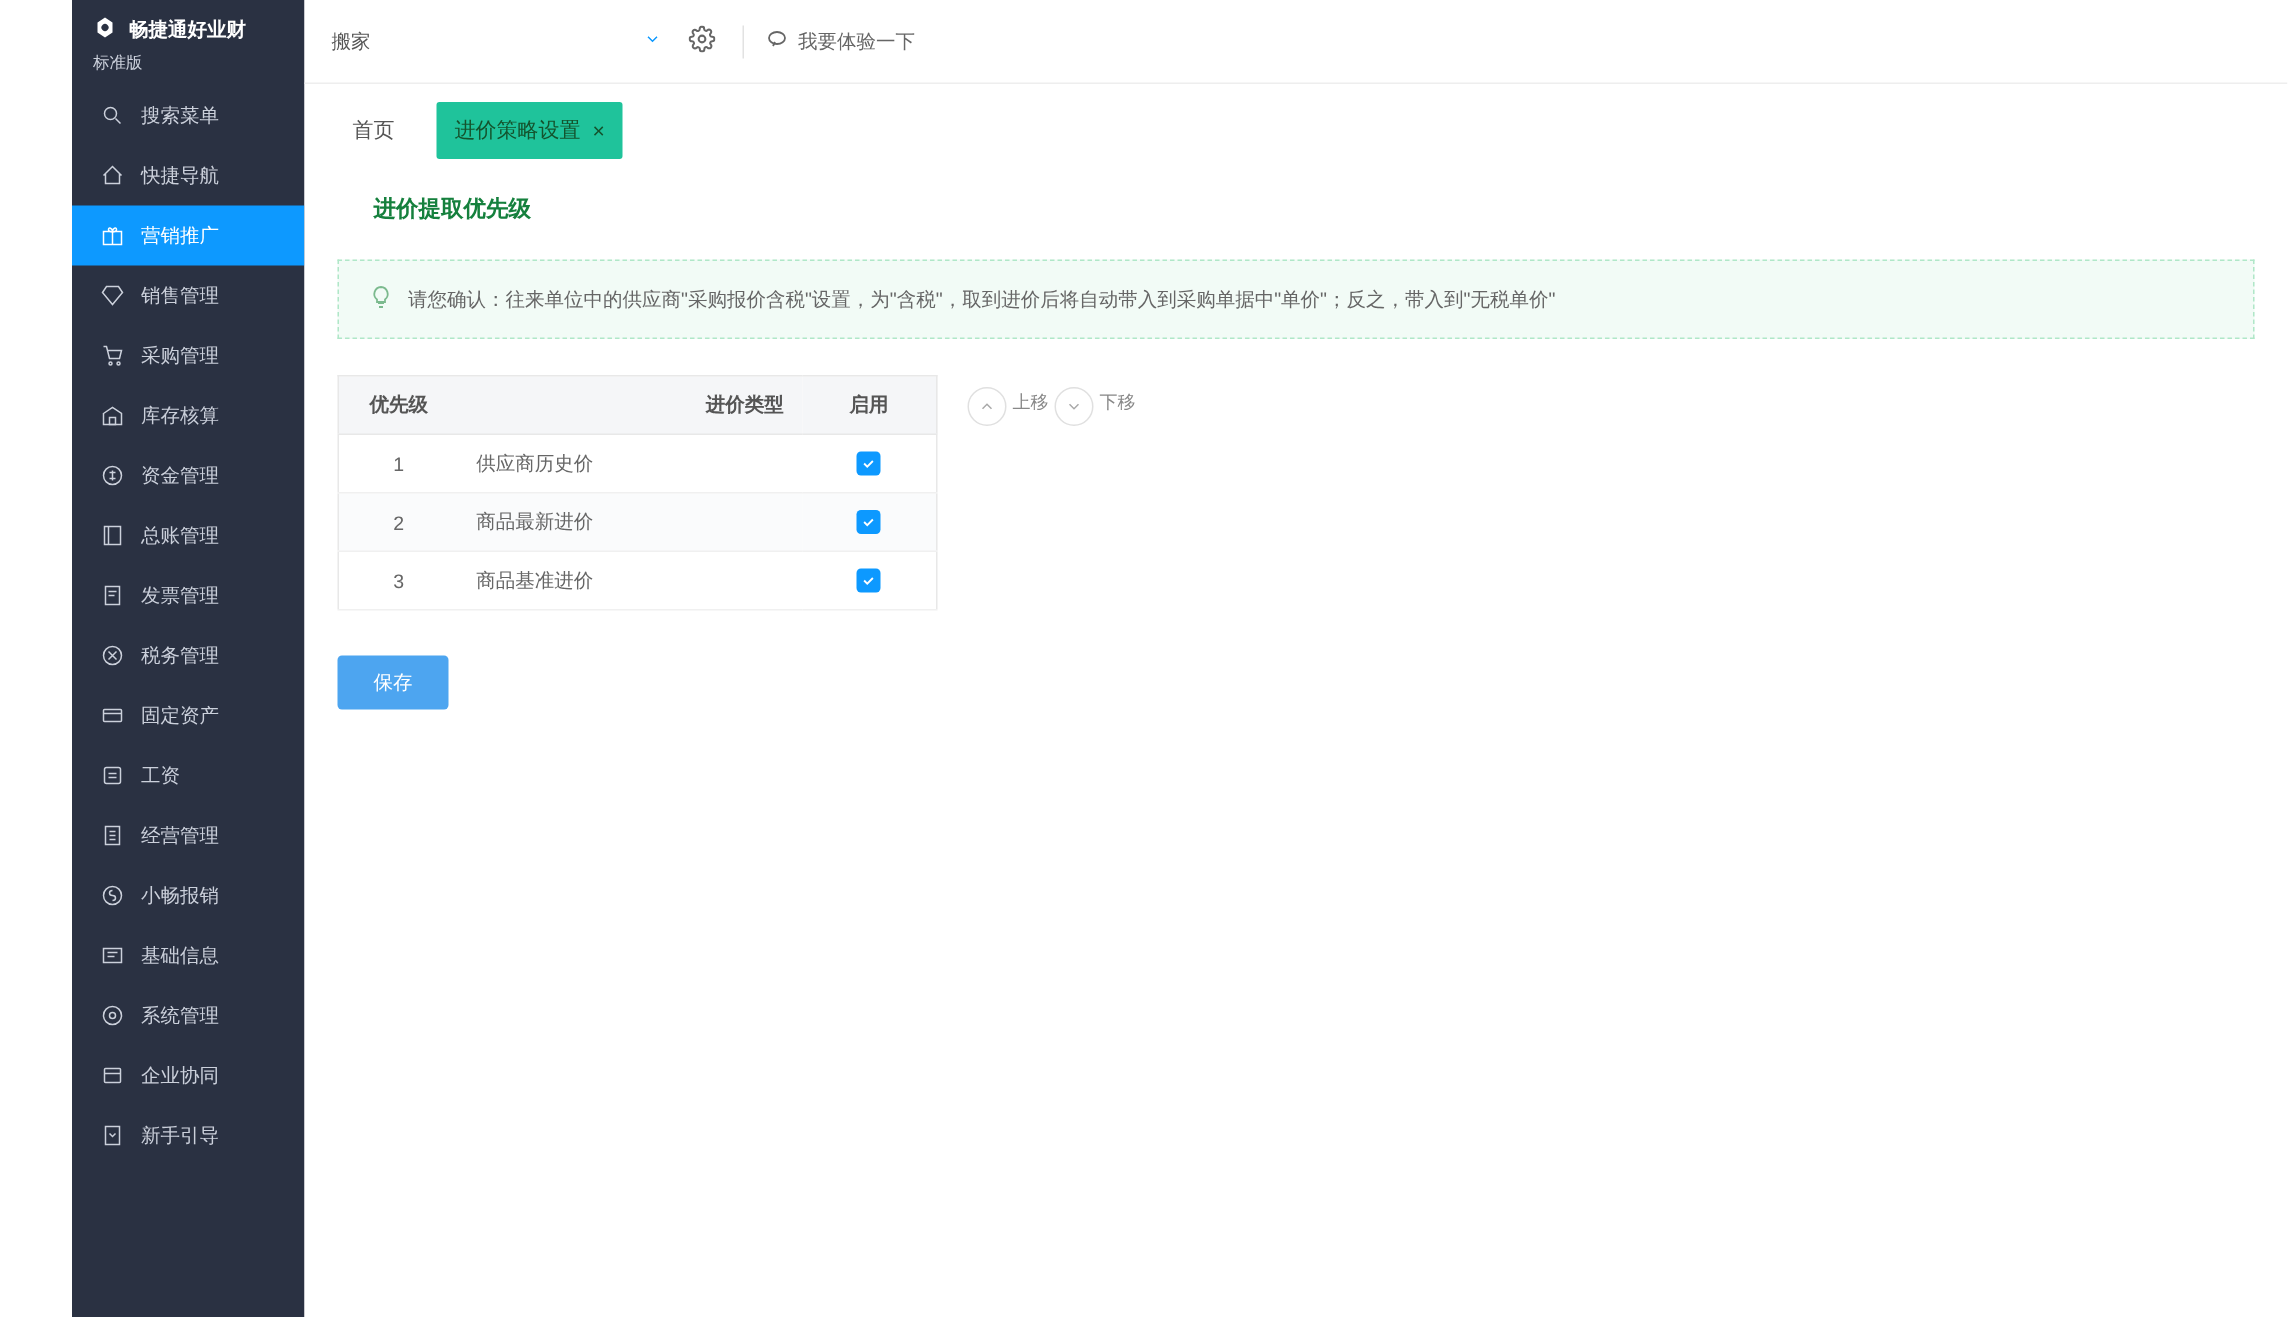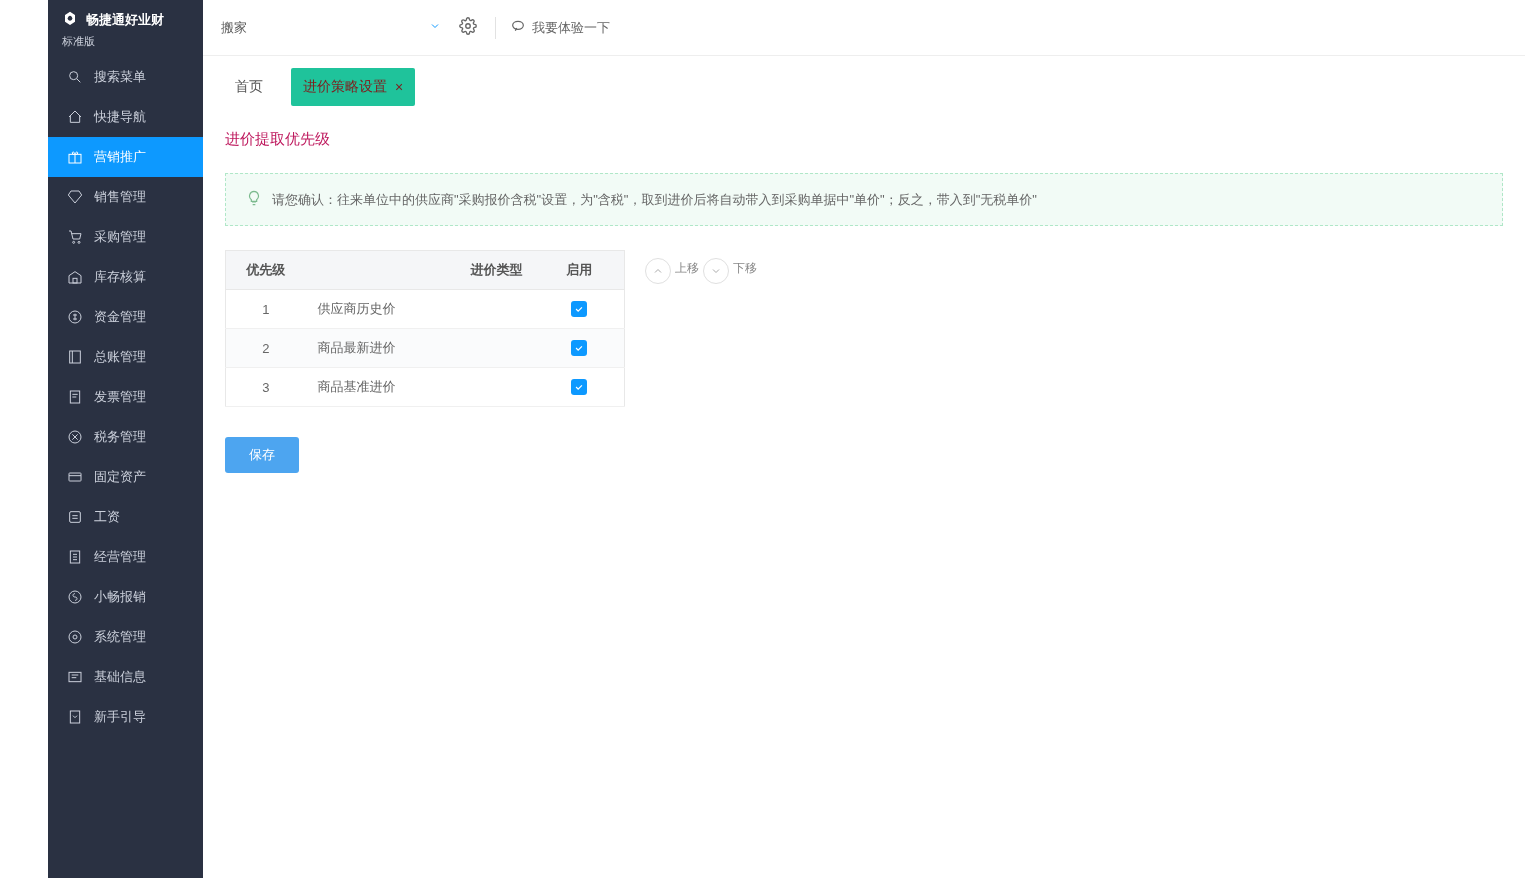--- a/index.html
+++ b/index.html
@@ -28,26 +28,26 @@
     .tenant-name { color: #555; }
     .chevron-down { color: #0d99ff; }
     .gear-btn { cursor: pointer; color: #666; padding: 4px; }
     .divider { width: 1px; height: 22px; background: #e2e2e2; }
     .experience-btn { display: flex; align-items: center; gap: 6px; cursor: pointer; color: #666; }
     .experience-btn svg { width: 16px; height: 16px; }
     
     
     .tabs { display: flex; align-items: center; padding: 12px 18px 0; gap: 14px; }
     .tab { padding: 10px 14px; cursor: pointer; font-size: 14px; color: #555; }
-    .tab.active { background: #1fc39b; color: #7f1d1d; display: flex; align-items: center; gap: 8px; border-radius: 2px; padding: 10px 12px; }
+    .tab.active { background: #1fc39b; color: #14532d; display: flex; align-items: center; gap: 8px; border-radius: 2px; padding: 10px 12px; }
     .tab-close { font-size: 14px; cursor: pointer; }
     
     
     .content { padding: 24px 22px; }
-    .page-title { font-size: 15px; font-weight: 400; color: #be185d; margin-bottom: 24px; }
+    .page-title { font-size: 15px; font-weight: 700; color: #15803d; margin-bottom: 24px; margin-left: 24px; }
     
     .tip-box { border: 1px dashed #b0e7c8; background: #f2fbf6; padding: 16px 20px; display: flex; align-items: center; gap: 10px; margin-bottom: 24px; color: #666; font-size: 13px; }
     .tip-icon { color: #7cba8e; }
     
     .table-area { display: flex; gap: 20px; align-items: flex-start; }
     .priority-table { border-collapse: collapse; width: 400px; border: 1px solid #e8e8e8; }
     .priority-table th { background: #f5f6f8; color: #555; font-weight: 600; padding: 10px 12px; text-align: right; font-size: 13px; border-bottom: 1px solid #e8e8e8; }
     .priority-table th:first-child { text-align: center; width: 80px; }
     .priority-table th:last-child { text-align: center; width: 90px; }
     .priority-table td { padding: 10px 12px; border-bottom: 1px solid #f0f0f0; color: #666; font-size: 13px; }
@@ -204,35 +204,44 @@
             <svg viewBox="0 0 24 24">
               <circle cx="12" cy="12" r="9"></circle>
               <path d="M12 7c-2 0-3 1-3 2.5S10 12 12 12s3 1 3 2.5S14 17 12 17"></path>
             </svg>
           </span>
           <span>小畅报销</span>
         </li>
         <li class="nav-item">
           <span class="nav-icon">
             <svg viewBox="0 0 24 24">
-              <circle cx="12" cy="12" r="3"></circle>
-              <circle cx="12" cy="12" r="9"></circle>
-            </svg>
-          </span>
-          <span>系统管理</span>
-        </li>
-        <li class="nav-item">
-          <span class="nav-icon">
-            <svg viewBox="0 0 24 24">
               <rect x="3" y="5" width="18" height="14"></rect>
               <line x1="7" y1="9" x2="17" y2="9"></line>
               <line x1="7" y1="13" x2="14" y2="13"></line>
             </svg>
           </span>
           <span>基础信息</span>
+        </li>
+        <li class="nav-item">
+          <span class="nav-icon">
+            <svg viewBox="0 0 24 24">
+              <circle cx="12" cy="12" r="3"></circle>
+              <circle cx="12" cy="12" r="9"></circle>
+            </svg>
+          </span>
+          <span>系统管理</span>
+        </li>
+        <li class="nav-item">
+          <span class="nav-icon">
+            <svg viewBox="0 0 24 24">
+              <rect x="4" y="5" width="16" height="14" rx="1"></rect>
+              <line x1="4" y1="10" x2="20" y2="10"></line>
+            </svg>
+          </span>
+          <span>企业协同</span>
         </li>
         <li class="nav-item">
           <span class="nav-icon">
             <svg viewBox="0 0 24 24">
               <rect x="5" y="3" width="14" height="18"></rect>
               <path d="M9 10l3 3 3-3"></path>
             </svg>
           </span>
           <span>新手引导</span>
         </li>

